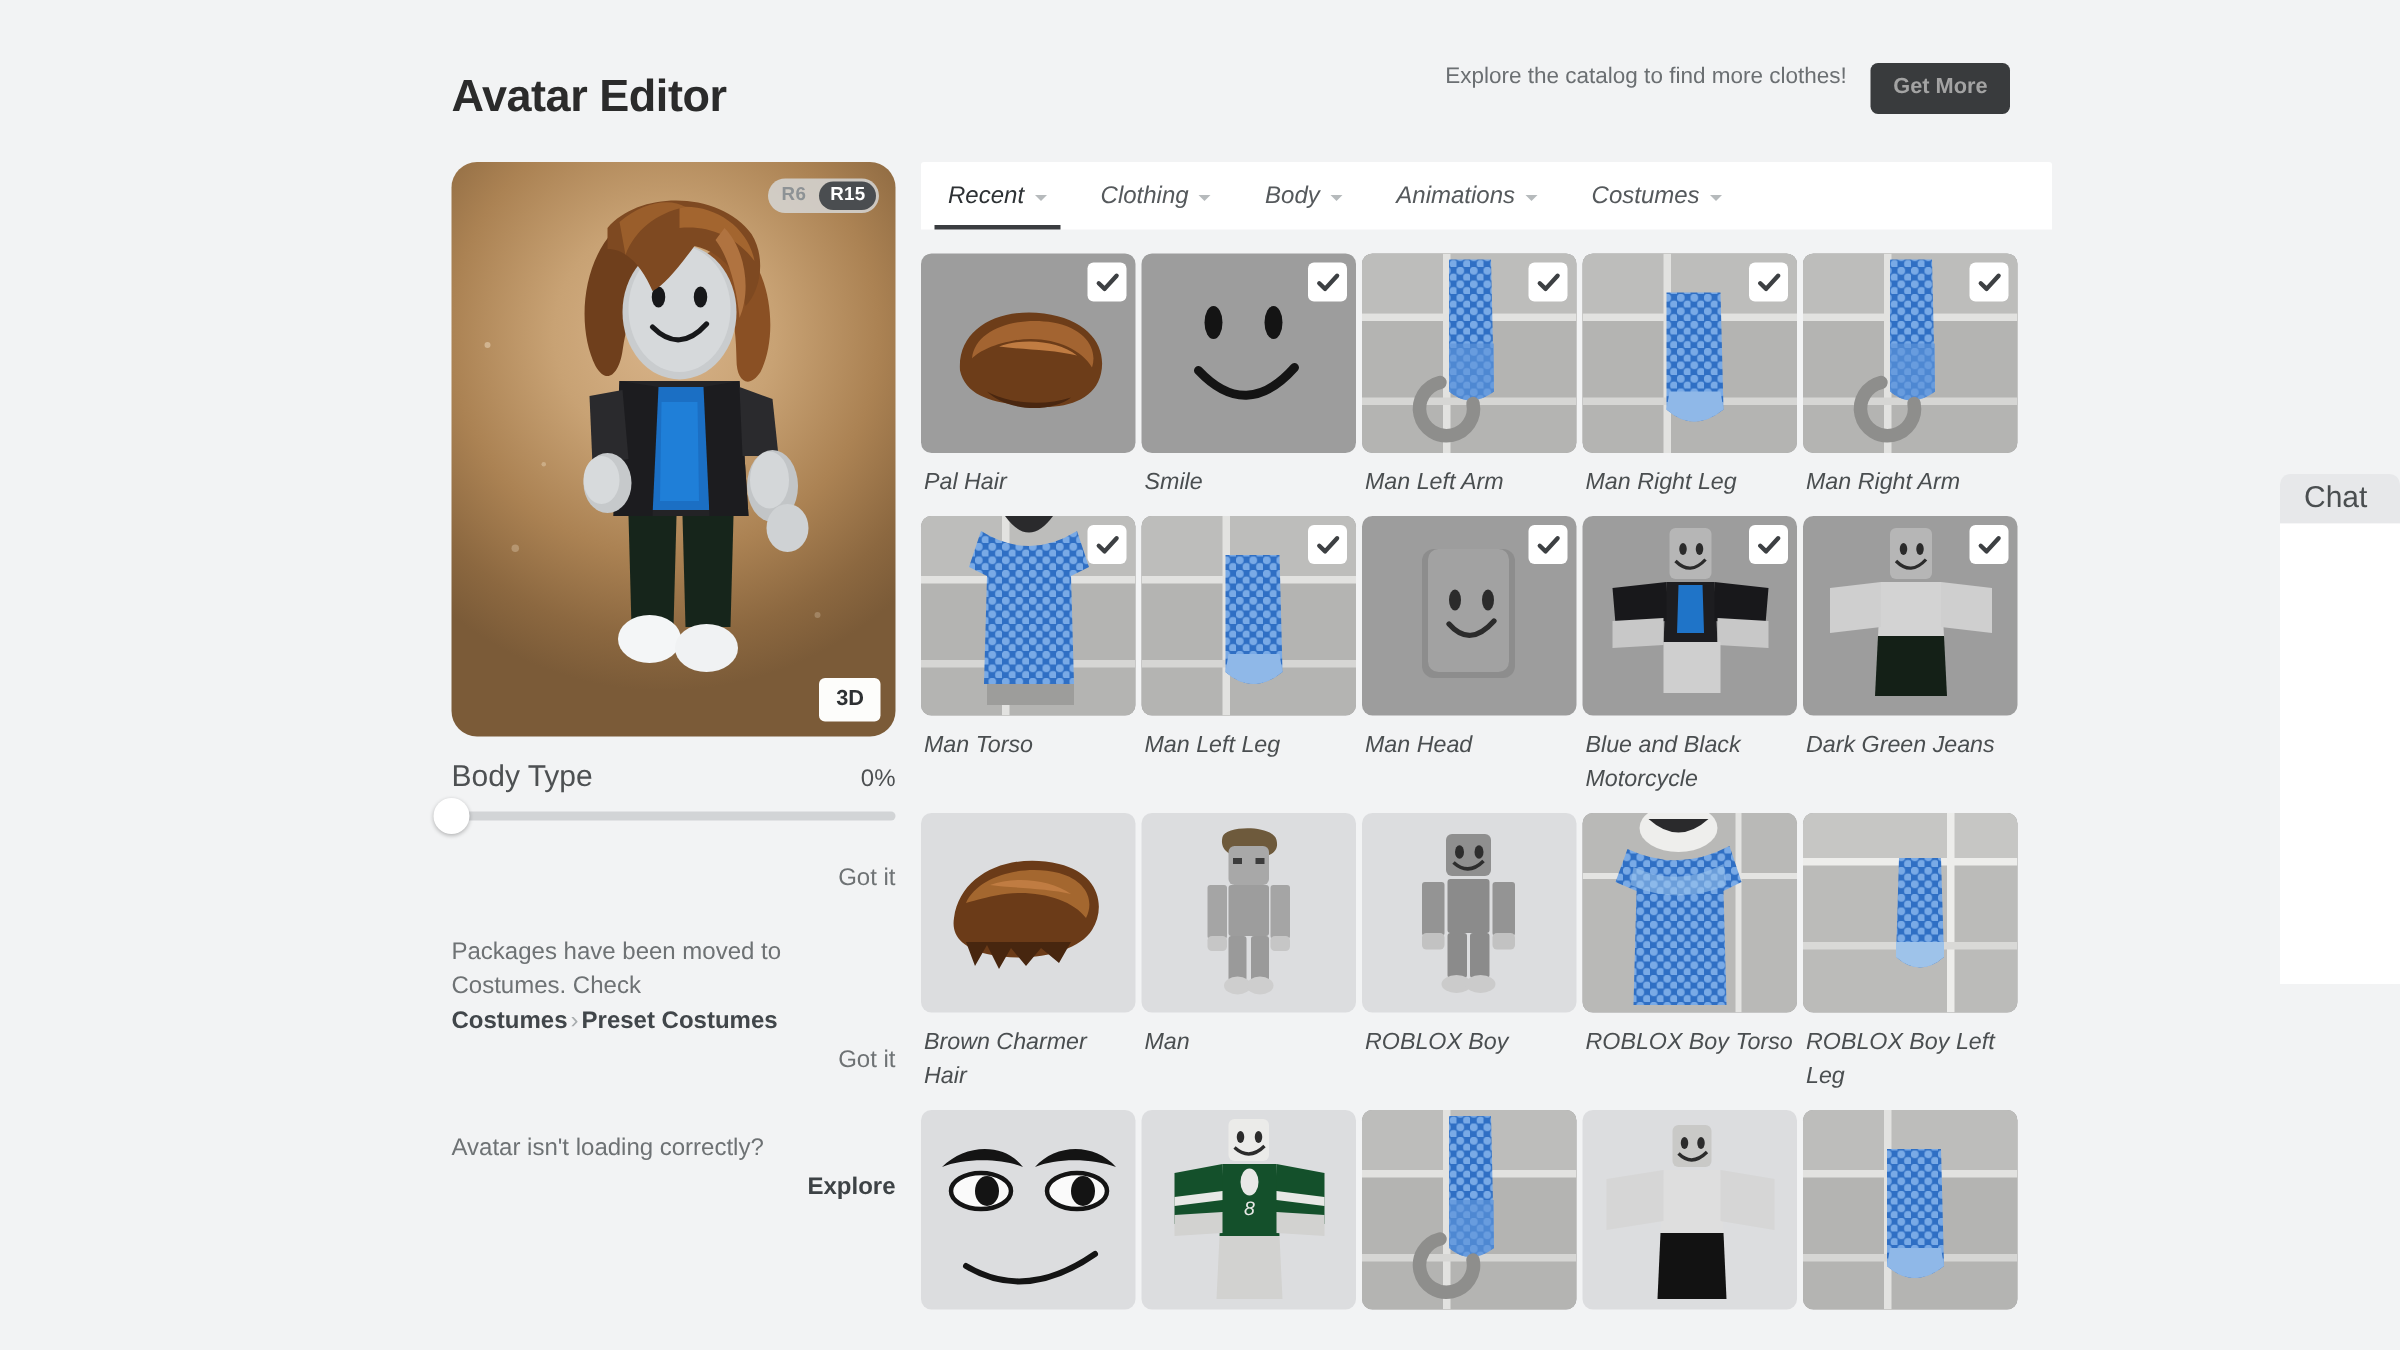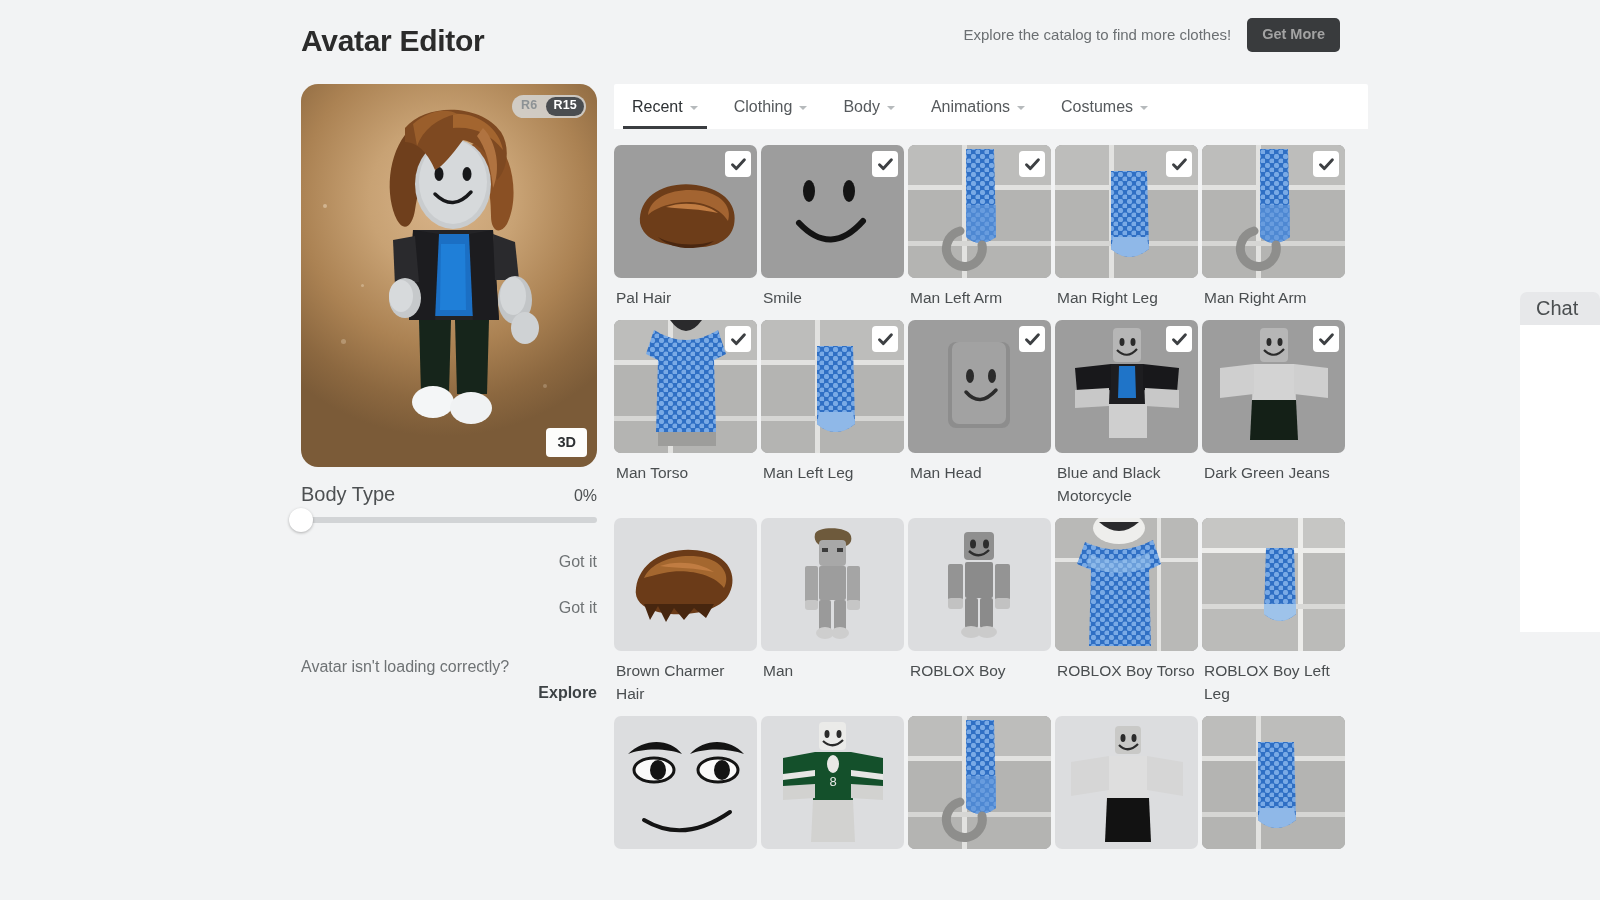--- a/index.html
+++ b/index.html
@@ -3,31 +3,31 @@
 <meta charset="utf-8">
 <style>
   * { box-sizing: border-box; margin: 0; padding: 0; }
   html, body {
     width: 1600px; height: 900px;
     overflow: hidden;
     background: #f2f3f4;
     font-family: "Liberation Sans", sans-serif;
     -webkit-font-smoothing: antialiased;
   }
-  #root { position: relative; width: 1600px; height: 632px; background: #f2f3f4; }
+  #root { position: relative; width: 1600px; height: 632px; background: #f2f3f4; margin-top: 24px; }
 
   
   .page-title {
     position: absolute; left: 301px; top: 24px;
     font-size: 30px; font-weight: 700; color: #2b2b2b;
     letter-spacing: -0.3px;
   }
   .header-right {
     position: absolute; right: 260px; top: 18px;
-    display: flex; align-items: center; gap: 16px;
+    display: flex; align-items: flex-start; gap: 16px;
   }
   .header-note { font-size: 15px; color: #6b6f72; white-space: nowrap; }
   .get-more-btn {
     background: #393b3d; color: #a3a3a3;
     font-size: 14.5px; font-weight: 700;
     border: none; border-radius: 5px;
     padding: 9px 15px 10px 15px;
     cursor: pointer; line-height: 1;
   }
 
@@ -90,21 +90,21 @@
   .notice-action {
     display: block; text-align: right; width: 296px;
     margin-top: 6px;
     font-size: 16px; color: #6e7274; cursor: pointer;
   }
   .notice-action.strong { color: #3d4245; font-weight: 700; }
   .notice.gap-big { margin-top: 28px; }
   .notice.redraw-block { margin-top: 38px; }
 
   
-  .catalog { position: absolute; left: 614px; top: 84px; width: 754px; }
+  .catalog { position: absolute; left: 614px; top: 84px; width: 754px; font-style: italic; }
 
   .tabbar {
     position: relative; background: #ffffff;
     height: 45px; display: flex; align-items: stretch;
     border-radius: 2px 2px 0 0;
   }
   .tab {
     position: relative;
     display: flex; align-items: center; justify-content: center; gap: 7px;
     padding: 0 18px; cursor: pointer; flex: 0 0 auto;
@@ -258,20 +258,21 @@
         <div class="slider-fill" id="sliderFill" style="width: 0%;"></div>
         <div class="slider-thumb" id="sliderThumb" style="left: 0%;"></div>
       </div>
     </div>
 
     <div class="notice">
       <span class="notice-action">Got it</span>
     </div>
 
     <div class="notice gap-big">
+      <div class="notice-text"><span>Packages have been moved to Costumes. Check </span><span class="strong">Costumes</span><span class="chev">›</span><span class="strong">Preset Costumes</span></div>
       <span class="notice-action">Got it</span>
     </div>
 
     <div class="notice redraw-block">
       <div class="notice-text" style="max-width:296px">Avatar isn't loading correctly?</div>
       <span class="notice-action strong">Explore</span>
     </div>
   </div>
 
   <div class="catalog">

